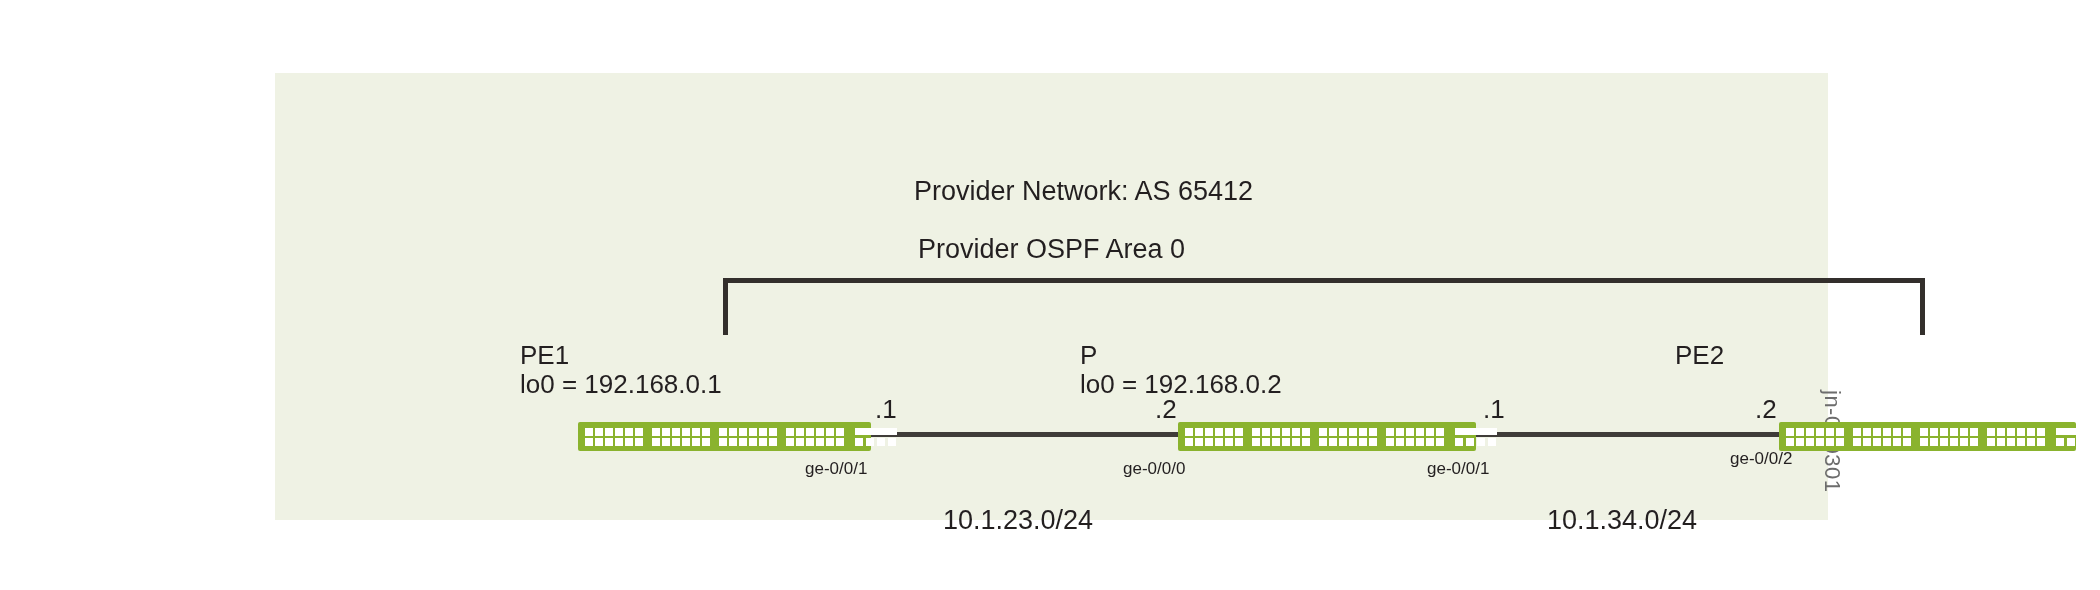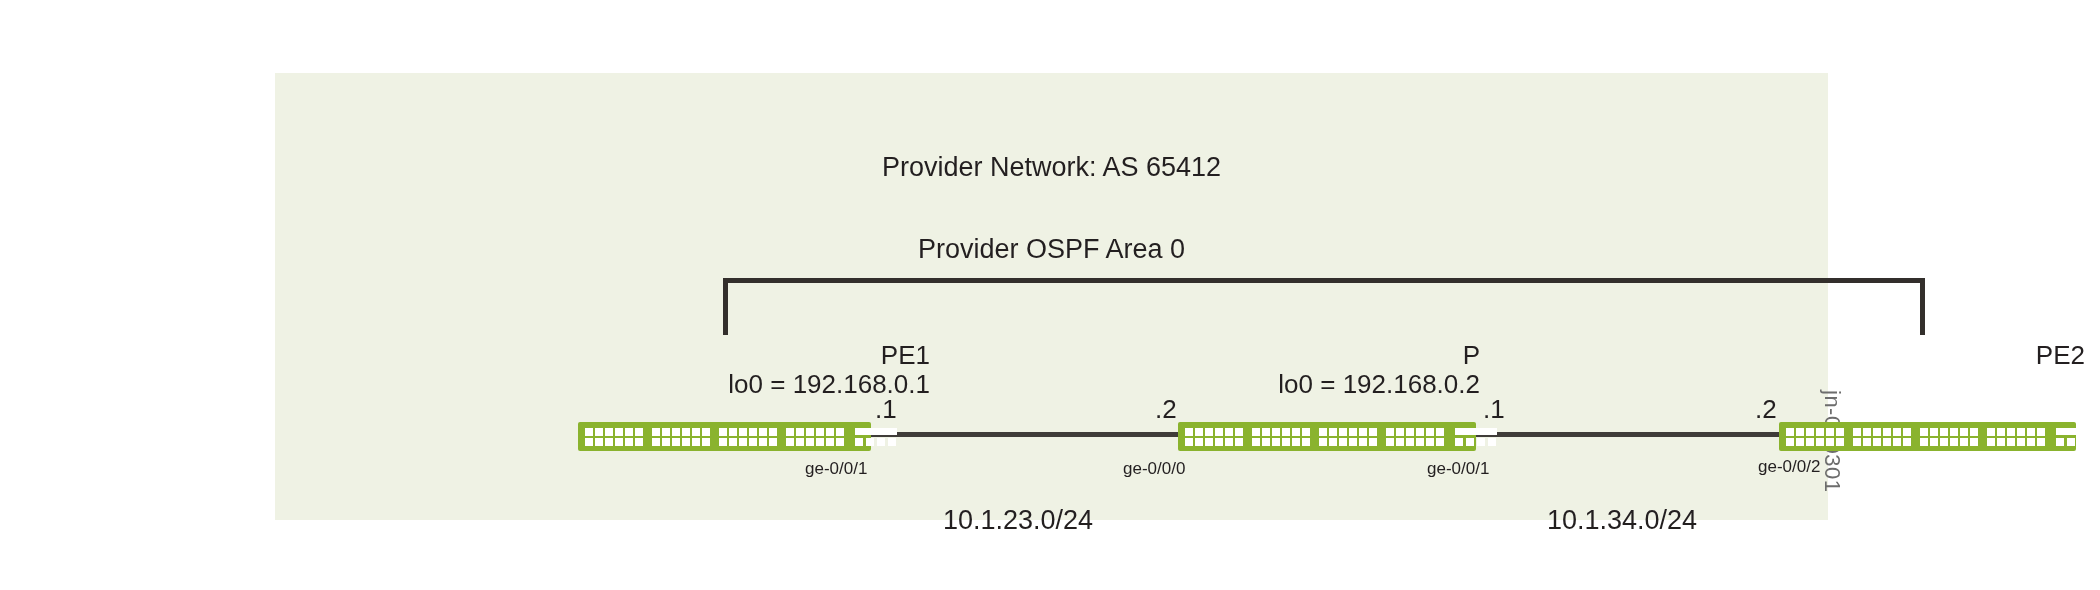--- a/index.html
+++ b/index.html
@@ -29,21 +29,21 @@
   .heading {
     position: absolute;
     left: 0;
     width: 100%;
     text-align: center;
     color: #231f20;
     font-size: 27px;
     line-height: 1.1;
     white-space: nowrap;
   }
-  #network-title   { top: 80px; }
+  #network-title   { top: 104px; margin-left: 32px; }
   #ospf-area-title { top: 162px; }
 
   
   #ospf-bracket {
     position: absolute;
     left: 448px;
     top: 205px;
     width: 1202px;
     height: 57px;
     border-top: 5px solid #332f2c;
@@ -117,21 +117,21 @@
 
   
   .label {
     position: absolute;
     color: #231f20;
     white-space: nowrap;
     font-size: 26px;
     line-height: 1.12;
   }
   .node-label {
-    text-align: right;
+    text-align: left;
     font-size: 26px;
   }
   .octet-label { font-size: 26px; }
   .iface-label { font-size: 17px; }
   .subnet-label { font-size: 27px; }
 
   
   #node-pe1 { left: 245px;  top: 268px; width: 410px; }
   #node-p   { left: 805px;  top: 268px; width: 400px; }
   #node-pe2 { left: 1400px; top: 268px; width: 410px; }
@@ -139,21 +139,21 @@
   
   #octet-pe1-ge001 { left: 600px;  top: 322px; }
   #octet-p-ge000   { left: 880px;  top: 322px; }
   #octet-p-ge001   { left: 1208px; top: 322px; }
   #octet-pe2-ge002 { left: 1480px; top: 322px; }
 
   
   #iface-pe1-ge001 { left: 530px;  top: 386px; }
   #iface-p-ge000   { left: 848px;  top: 386px; }
   #iface-p-ge001   { left: 1152px; top: 386px; }
-  #iface-pe2-ge002 { left: 1455px; top: 384px; margin-left: 28px; }
+  #iface-pe2-ge002 { left: 1455px; top: 376px; }
 
   
   #subnet-left  { left: 668px;  top: 432px; }
   #subnet-right { left: 1272px; top: 432px; }
 
   
   #watermark {
     position: absolute;
     left: 1845px;
     top: 390px;

